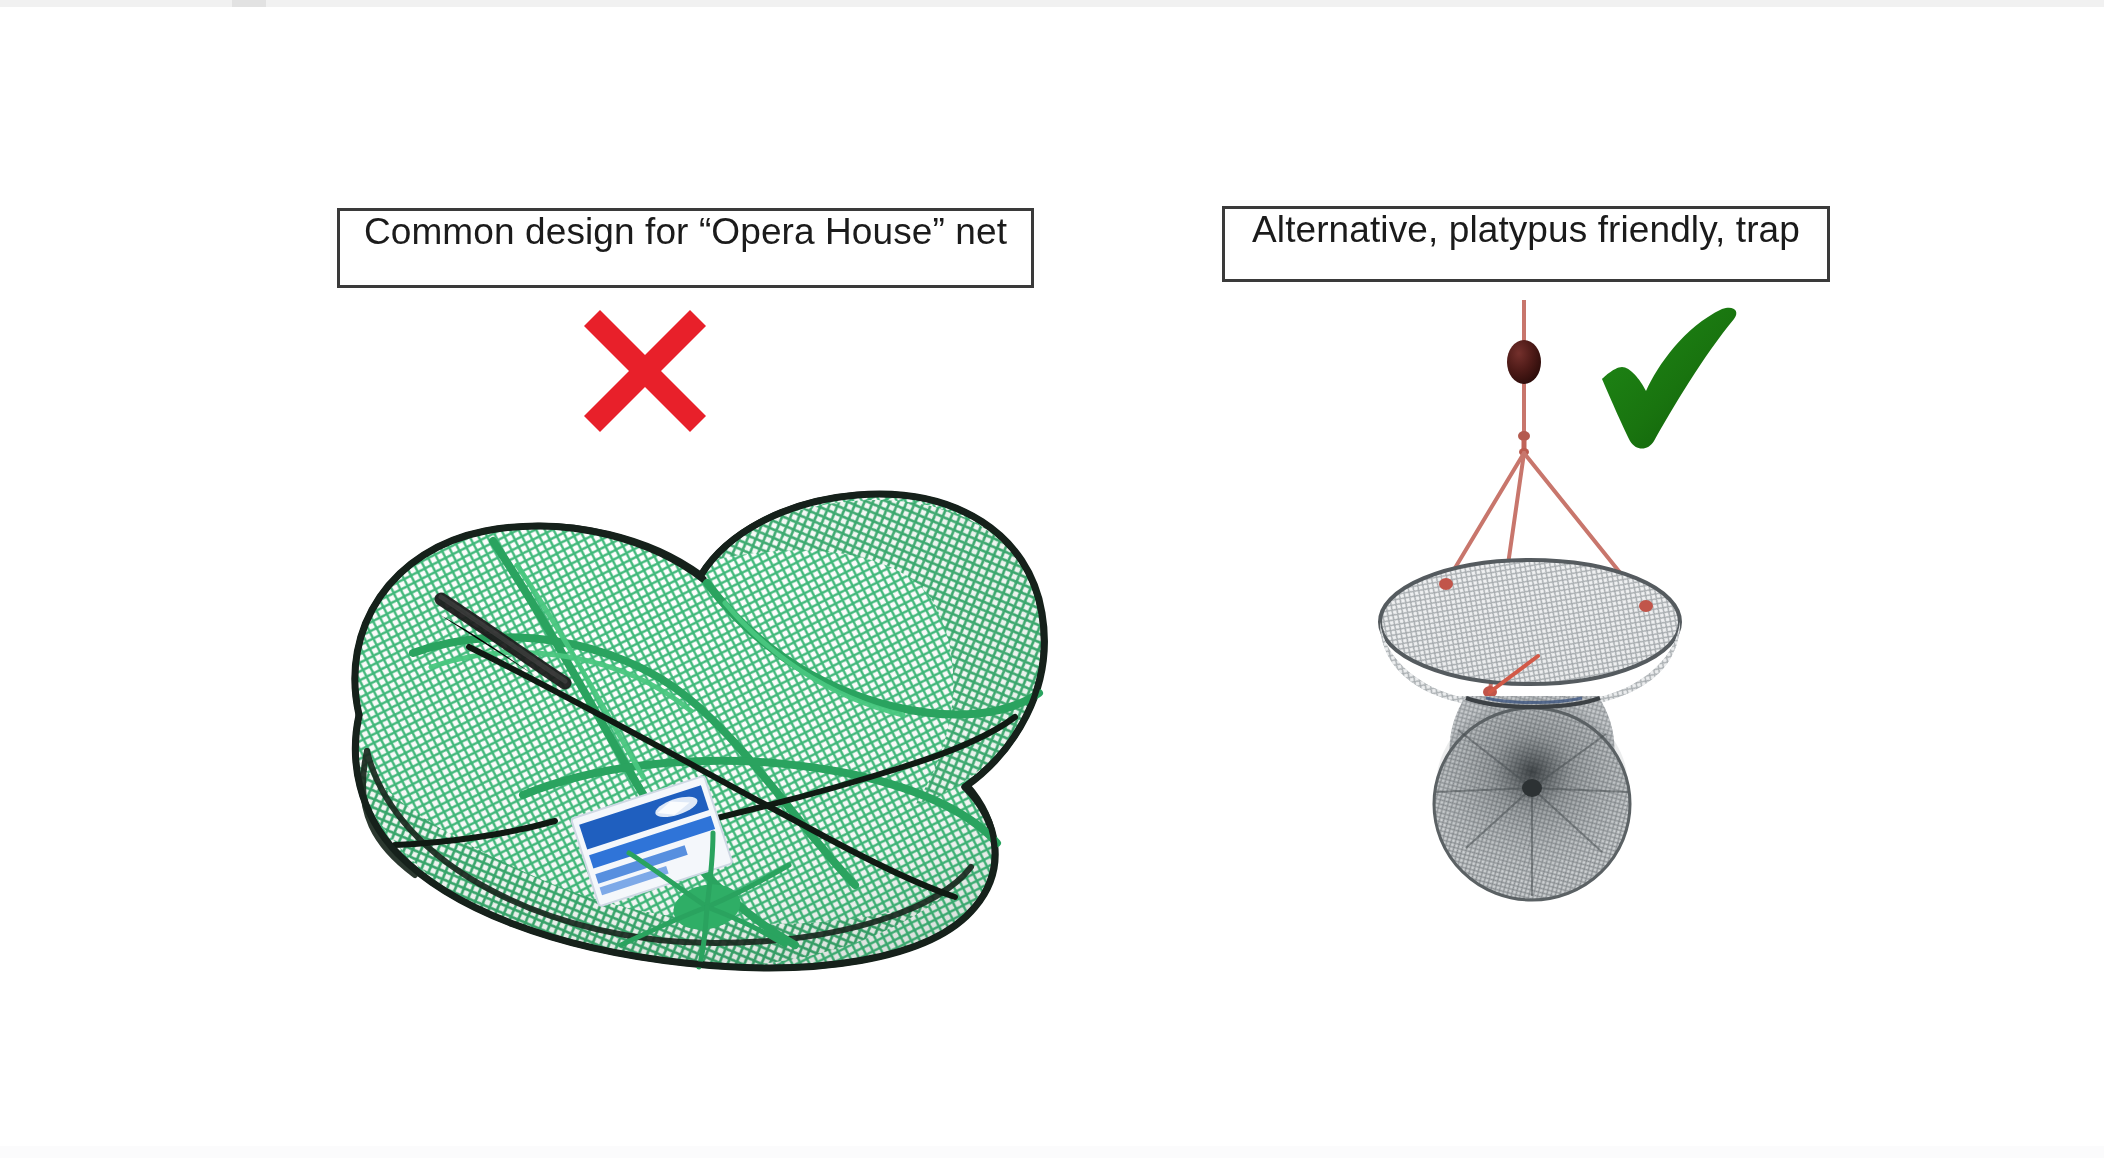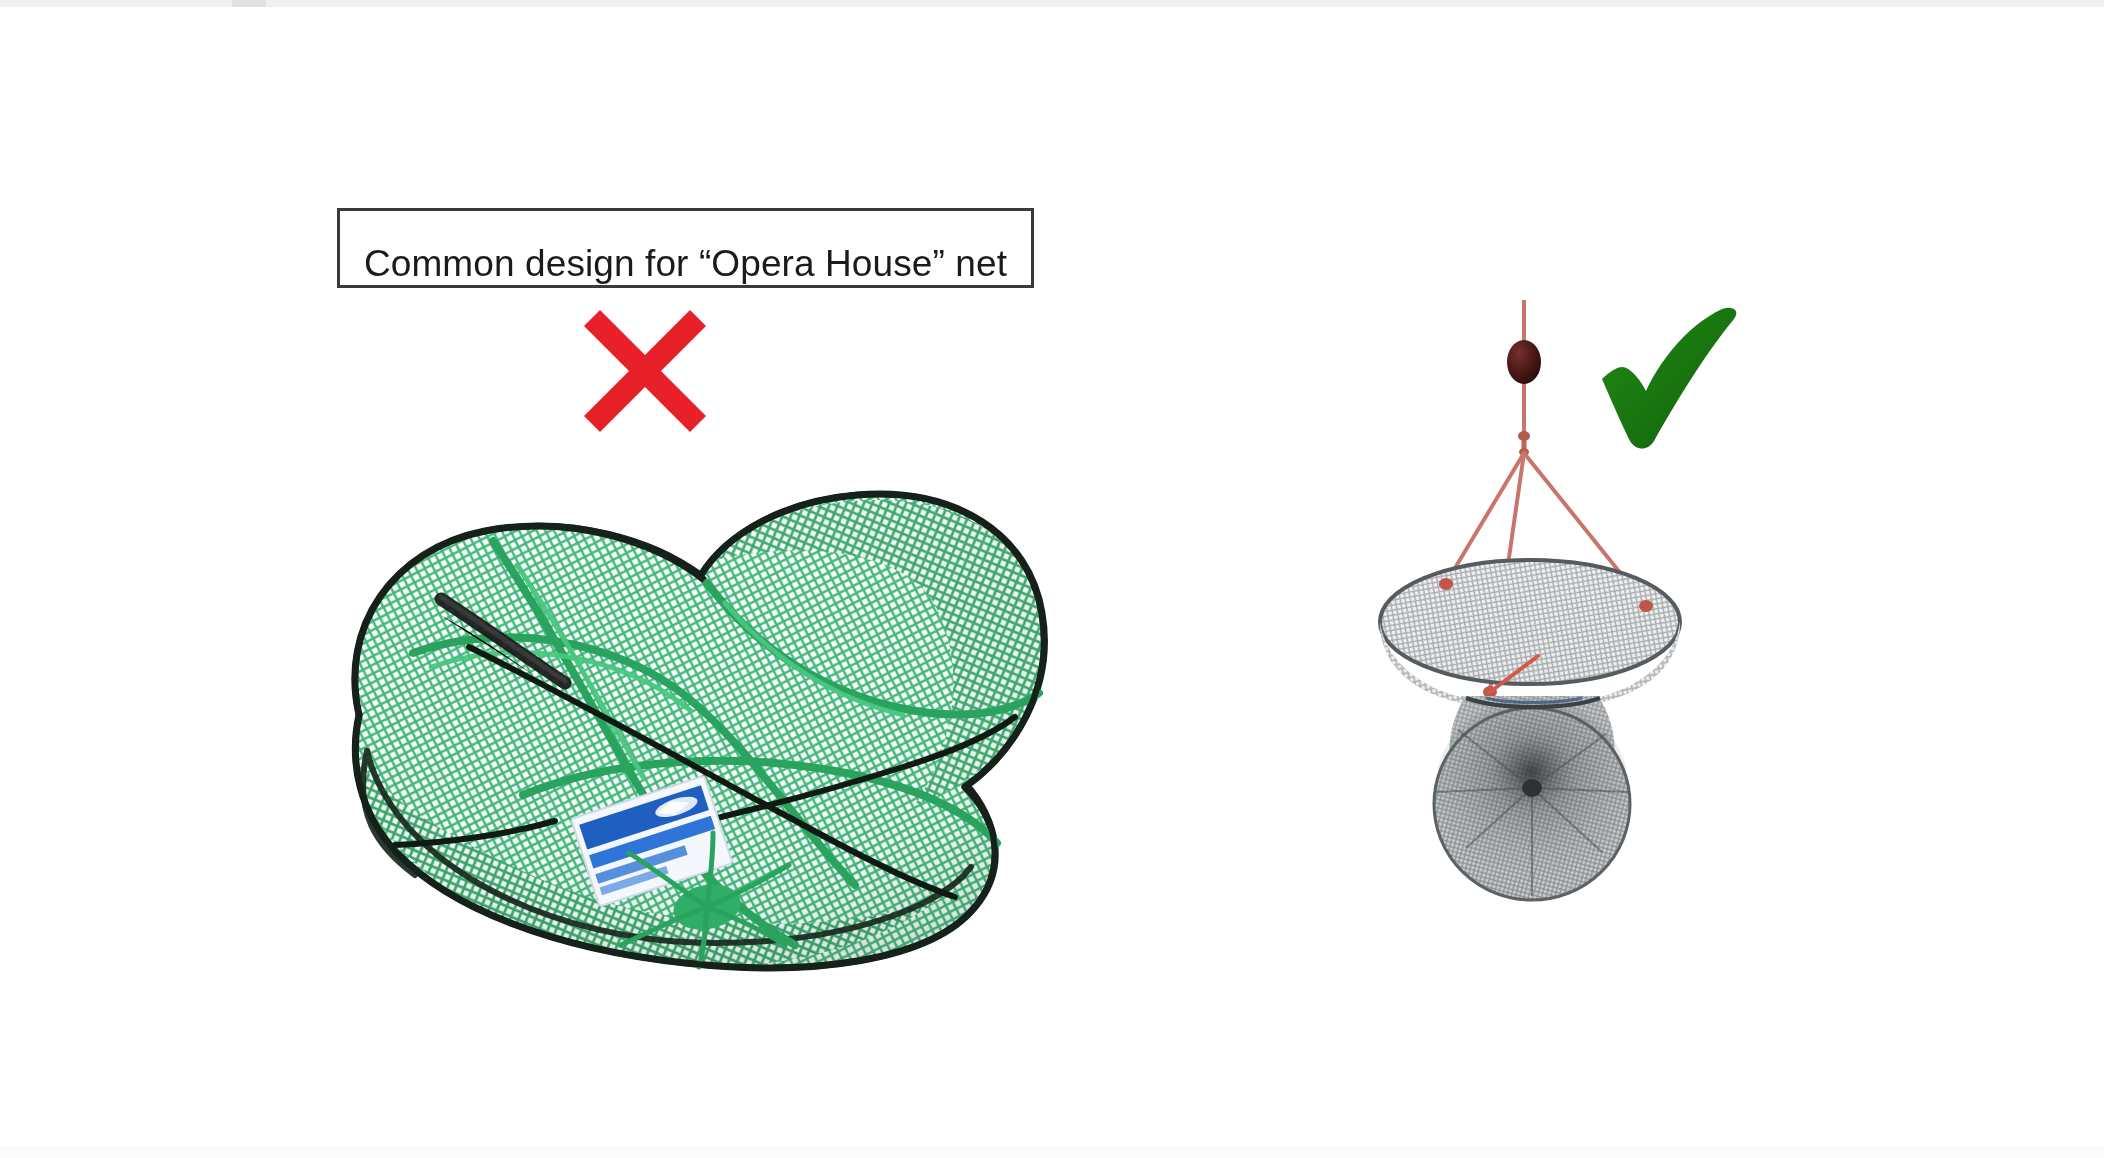--- a/index.html
+++ b/index.html
@@ -38,21 +38,21 @@
     background: #fbfbfc;
   }
 
   
   .caption-box {
     position: absolute;
     box-sizing: border-box;
     border: 3px solid #3a3a3a;
     background: #ffffff;
     display: flex;
-    align-items: flex-end;
+    align-items: flex-start;
     justify-content: center;
   }
   .caption-text {
     font-size: 37px;
     color: #1b1b1b;
     letter-spacing: .1px;
     white-space: nowrap;
     font-family: "Liberation Sans", sans-serif;
   }
   #caption-left  { left: 337px;  top: 208px; width: 697px; height: 80px; }
@@ -230,20 +230,23 @@
                C470,120 528,86 600,80
                C700,72 772,118 786,196
                C800,272 760,336 712,370
                C742,404 752,452 720,492
                C676,546 556,562 430,548
                C300,534 196,494 142,438
                C104,398 94,346 104,300 Z" fill="none" stroke="#16211b" stroke-width="6"></path>
     </svg>
   </div>
 
+  <div class="caption-box" id="caption-right">
+    <span class="caption-text">Alternative, platypus friendly, trap</span>
+  </div>
 
   <div id="check-mark">
     <svg width="140" height="145" viewBox="0 0 140 145">
       <defs>
         <linearGradient id="checkGrad" x1="0" y1="0" x2="1" y2="1">
           <stop offset="0%" stop-color="#1f8a17"></stop>
           <stop offset="55%" stop-color="#19740f"></stop>
           <stop offset="100%" stop-color="#0f5b0a"></stop>
         </linearGradient>
       </defs>

